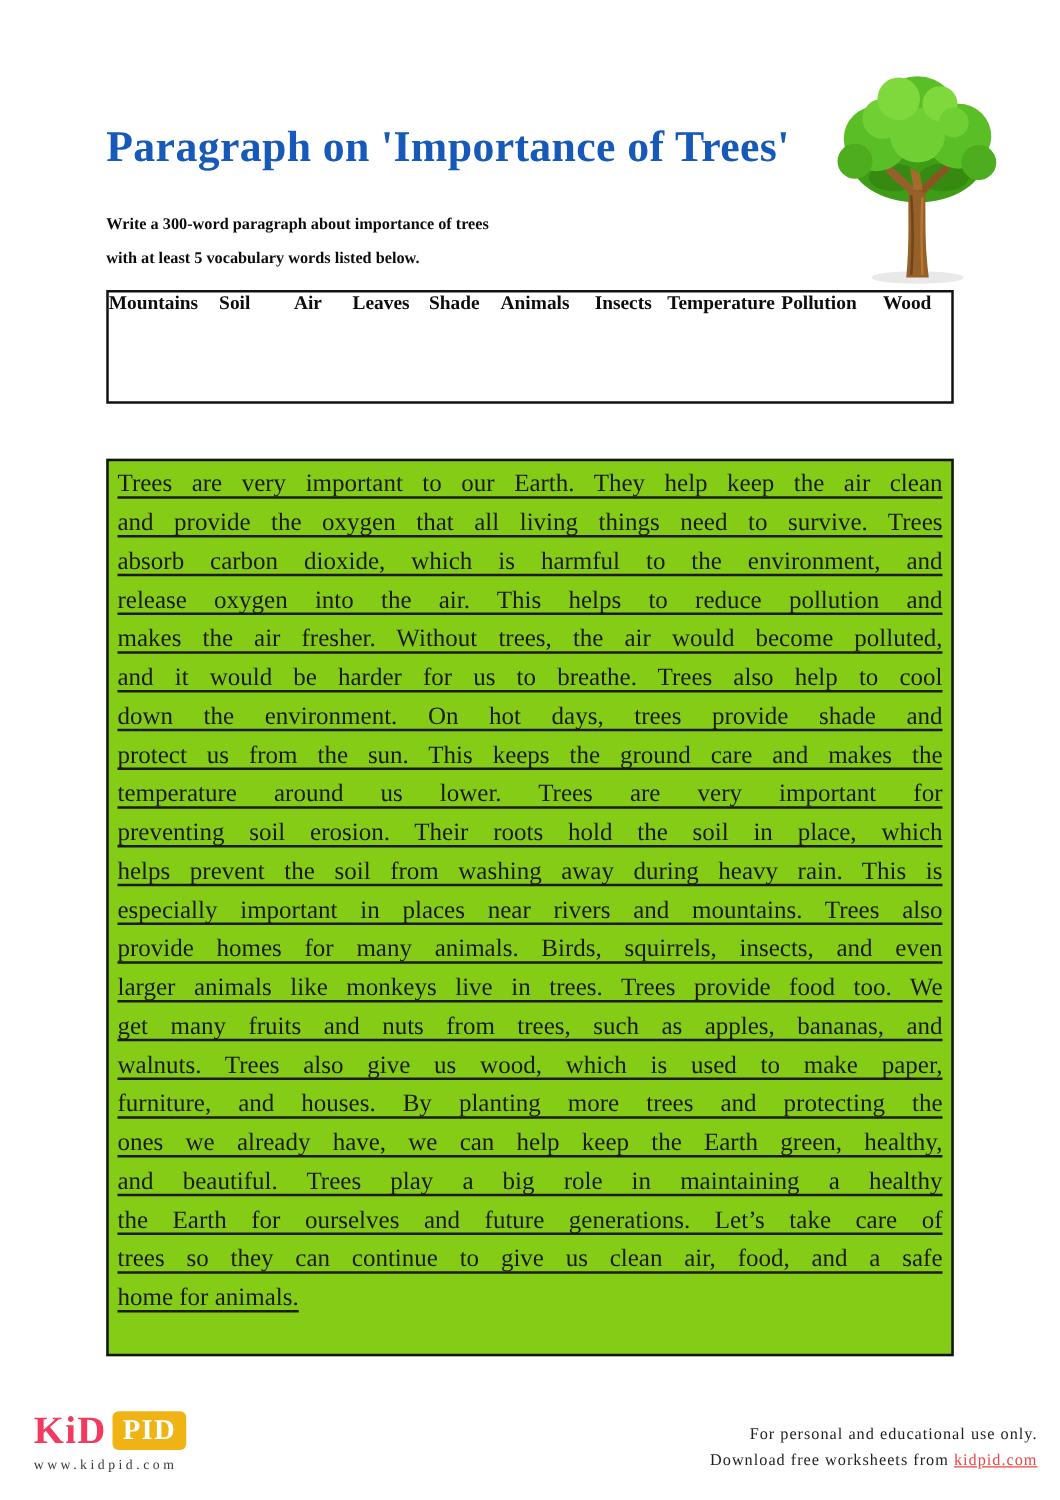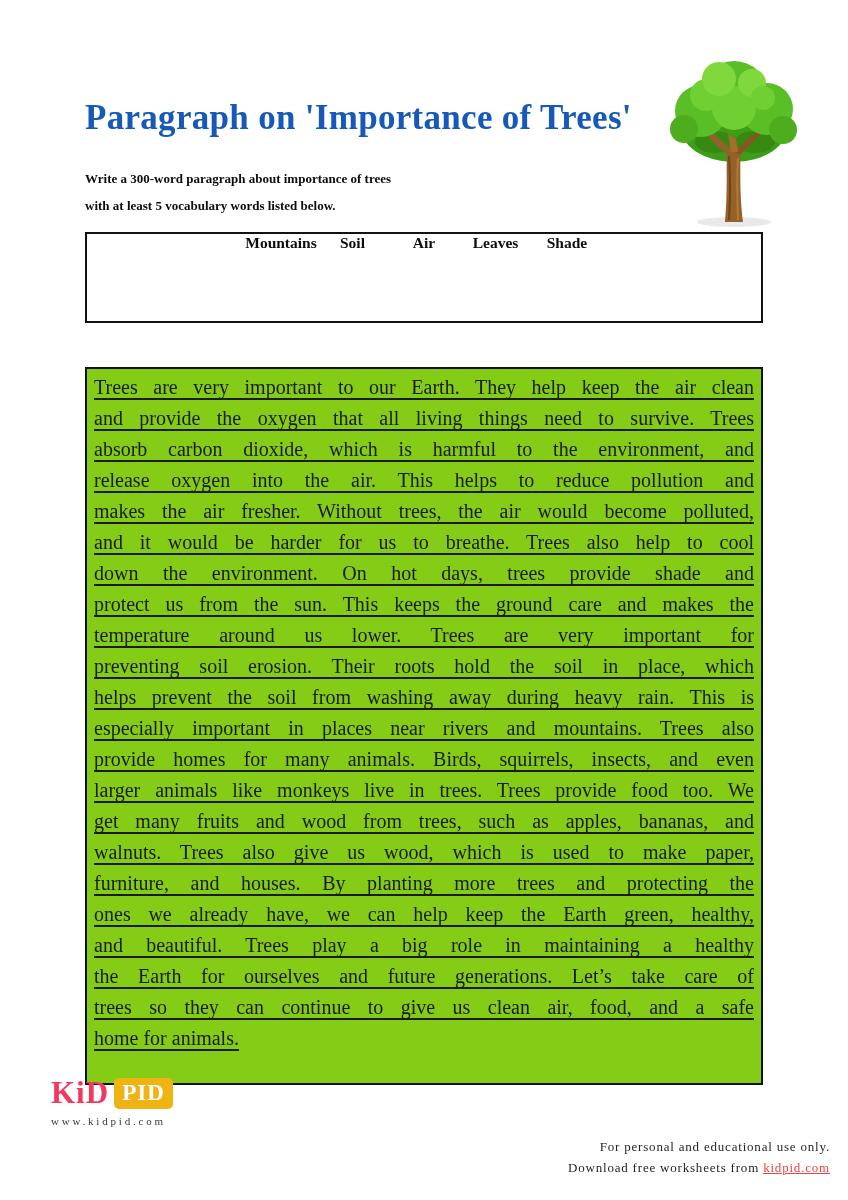--- a/index.html
+++ b/index.html
@@ -49,21 +49,21 @@
     font-size:20px; color:#1b1b1b;
     text-align:justify; text-align-last:justify;
     text-decoration:underline;
     text-decoration-thickness:2px;
     text-underline-offset:4px;
     white-space:nowrap;
   }
   .pline.last{ text-align-last:left; }
 
   
-  .footer-logo{ position:absolute; left:27px; top:1075px;margin-left:24px; }
+  .footer-logo{ position:absolute; left:27px; top:1126px; }
   .logo-row{ display:flex; align-items:center; }
   .kid{
     font-size:31px; font-weight:800; color:#f23a5e; letter-spacing:1px;
   }
   .pid{
     display:inline-block; background:#efb414; color:#ffffff;
     font-weight:800; font-size:23px; letter-spacing:1px;
     padding:2px 8px 3px 8px; border-radius:5px; margin-left:5px;
   }
   .logo-url{
@@ -116,38 +116,45 @@
   </svg>
 
   <div class="vocab-box">
     <div class="vrow">
       <span class="vword">Mountains</span>
       <span class="vword">Soil</span>
       <span class="vword">Air</span>
       <span class="vword">Leaves</span>
       <span class="vword">Shade</span>
     </div>
+    <div class="vrow">
+      <span class="vword">Animals</span>
+      <span class="vword">Insects</span>
+      <span class="vword">Temperature</span>
+      <span class="vword">Pollution</span>
+      <span class="vword">Wood</span>
+    </div>
   </div>
 
   <div class="para-box">
     <div class="pline">Trees are very important to our Earth. They help keep the air clean</div>
     <div class="pline">and provide the oxygen that all living things need to survive. Trees</div>
     <div class="pline">absorb carbon dioxide, which is harmful to the environment, and</div>
     <div class="pline">release oxygen into the air. This helps to reduce pollution and</div>
     <div class="pline">makes the air fresher. Without trees, the air would become polluted,</div>
     <div class="pline">and it would be harder for us to breathe. Trees also help to cool</div>
     <div class="pline">down the environment. On hot days, trees provide shade and</div>
     <div class="pline">protect us from the sun. This keeps the ground care and makes the</div>
     <div class="pline">temperature around us lower. Trees are very important for</div>
     <div class="pline">preventing soil erosion. Their roots hold the soil in place, which</div>
     <div class="pline">helps prevent the soil from washing away during heavy rain. This is</div>
     <div class="pline">especially important in places near rivers and mountains. Trees also</div>
     <div class="pline">provide homes for many animals. Birds, squirrels, insects, and even</div>
     <div class="pline">larger animals like monkeys live in trees. Trees provide food too. We</div>
-    <div class="pline">get many fruits and wood from trees, such as apples, bananas, and</div>
+    <div class="pline">get many fruits and nuts from trees, such as apples, bananas, and</div>
     <div class="pline">walnuts. Trees also give us wood, which is used to make paper,</div>
     <div class="pline">furniture, and houses. By planting more trees and protecting the</div>
     <div class="pline">ones we already have, we can help keep the Earth green, healthy,</div>
     <div class="pline">and beautiful. Trees play a big role in maintaining a healthy</div>
     <div class="pline">the Earth for ourselves and future generations. Let’s take care of</div>
     <div class="pline">trees so they can continue to give us clean air, food, and a safe</div>
     <div class="pline last">home for animals.</div>
   </div>
 
   <div class="footer-logo">

